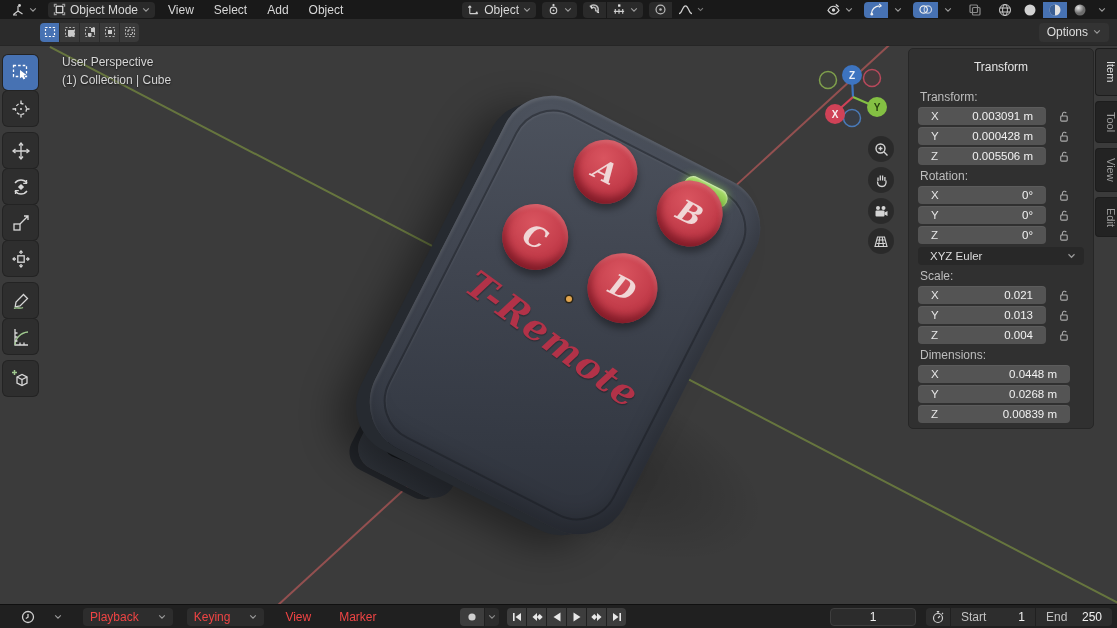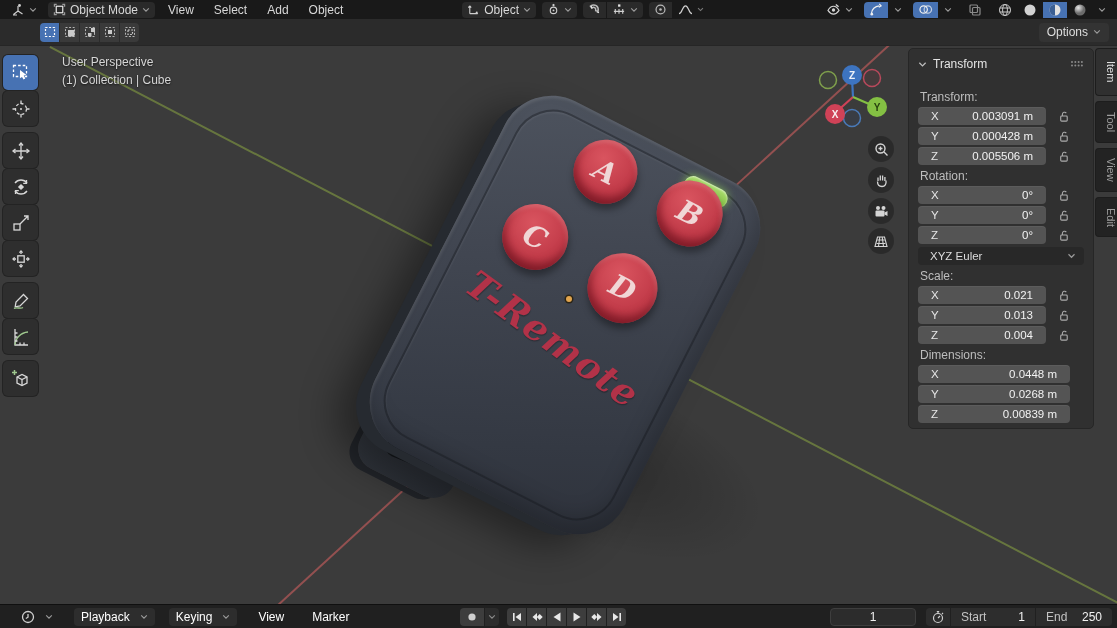--- a/index.html
+++ b/index.html
@@ -57,21 +57,21 @@
       box-shadow:inset 0 -7px 9px rgba(95,10,22,.6), inset 0 3px 4px rgba(255,195,195,.28), 3px 5px 7px rgba(0,0,0,.35);
       color:#f0d6d6; font:italic 700 29px "DejaVu Serif", serif; }
   .led { position:absolute; left:186px; top:12px; width:47px; height:19px; border-radius:10px;
       background:linear-gradient(180deg,#aadd6e,#7cbb3c); box-shadow:0 0 9px rgba(145,215,85,.75), inset 0 1px 2px rgba(255,255,255,.55); }
   .brand { position:absolute; left:22px; top:200px; width:236px; transform:rotate(9deg); text-align:center;
       font:italic 700 37px "DejaVu Serif", serif; color:#b23248; letter-spacing:1px; text-shadow:1px 1px 1px rgba(0,0,0,.25); }
   .origin-dot { position:absolute; left:566px; top:250px; width:6px; height:6px; border-radius:50%; background:#e2a54e; box-shadow:0 0 0 1.5px rgba(40,30,10,.8); z-index:3; }
 
   
   .sidebar { position:absolute; left:908px; top:48px; width:186px; height:381px; background:#303030; border:1px solid #262626; border-radius:5px; padding:5px 9px 8px 9px; z-index:10; }
-  .panel-head { display:flex; align-items:center; gap:6px; height:20px; margin-bottom:16px; }
+  .panel-head { display:flex; align-items:center; gap:6px; height:20px; margin-bottom:16px;flex-direction:column; }
   .panel-title { color:#e4e4e4; font-size:12px; flex:1; }
   .sec-label { color:#bdbdbd; font-size:12px; margin:4px 0 3px 2px; }
   .frow { display:flex; align-items:center; margin-bottom:2px; }
   .field { flex:0 0 128px; height:18px; background:#545454; border-radius:4px; display:flex; align-items:center; font-size:11.5px; color:#f2f2f2; box-shadow:inset 0 1px 0 rgba(255,255,255,.05); }
   .field .ax { padding-left:13px; width:28px; color:#e6e6e6; }
   .field .val { flex:1; text-align:right; padding-right:13px; }
   .field.wide { flex-basis:152px; }
   .lockbtn { margin-left:11px; display:flex; }
   .dropdown { height:18px; background:#282828; border-radius:4px; display:flex; align-items:center; margin:3px 0 2px 0; padding:0 8px 0 12px; color:#dcdcdc; font-size:11.5px; }
   .dropdown span { flex:1; }
@@ -79,21 +79,21 @@
   
   .tabcol { position:absolute; right:0; top:48px; width:22px; z-index:9; display:flex; flex-direction:column; gap:5px; }
   .vtab { writing-mode:vertical-rl; text-align:center; font-size:11px; color:#9d9d9d; background:#232323; border:1px solid #1d1d1d; border-right:none; border-radius:4px 0 0 4px; padding:8px 0; }
   .vtab.active { background:#303030; color:#e0e0e0; }
 
   
   .timeline { position:absolute; left:0; right:0; bottom:0; height:24px; background:#202020; border-top:1px solid #101010; z-index:20; }
   .tl-left { position:absolute; left:6px; top:0; height:24px; display:flex; align-items:center; gap:6px; }
   .tl-transport { position:absolute; left:460px; top:0; height:24px; display:flex; align-items:center; gap:8px; }
   .tl-right { position:absolute; right:5px; top:0; height:24px; display:flex; align-items:center; gap:10px; }
-  .tl-menu { display:flex; align-items:center; gap:10px; height:18px; padding:0 7px; border-radius:4px; color:#ffffff;margin-left:8px; }
+  .tl-menu { display:flex; align-items:center; gap:19px; height:18px; padding:0 7px; border-radius:4px; color:#ef4444;margin-left:8px; }
   .tl-menu.bg { background:#2d2d2d; }
   .tpbtn { width:19px; height:18px; background:#3d3d3d; display:flex; align-items:center; justify-content:center; }
   .tpgroup { display:flex; gap:1px; }
   .tpgroup .tpbtn:first-child { border-radius:4px 0 0 4px; }
   .tpgroup .tpbtn:last-child { border-radius:0 4px 4px 0; }
   .recgroup { display:flex; gap:1px; }
   .recbtn { width:24px; height:18px; background:#3d3d3d; border-radius:4px 0 0 4px; display:flex; align-items:center; justify-content:center; }
   .recdd { width:14px; height:18px; background:#2c2c2c; border-radius:0 4px 4px 0; display:flex; align-items:center; justify-content:center; }
   .framefield { width:86px; height:18px; background:#2c2c2c; border:1px solid #3e3e3e; border-radius:4px; display:flex; align-items:center; justify-content:center; color:#f0f0f0; }
   .rangegroup { display:flex; gap:1px; }

